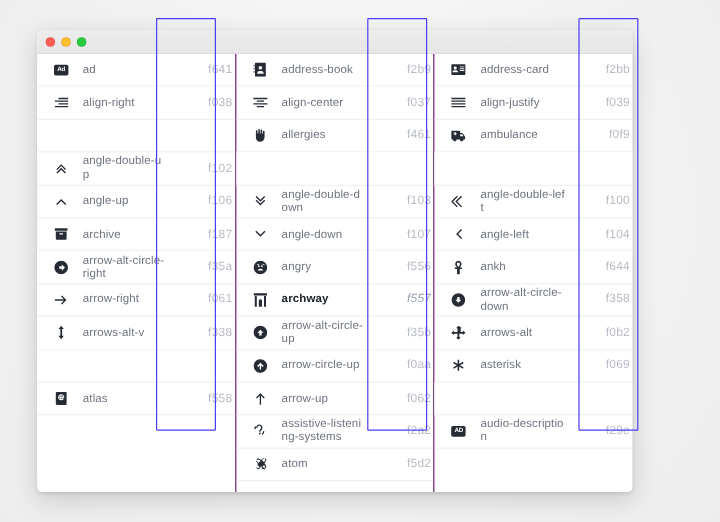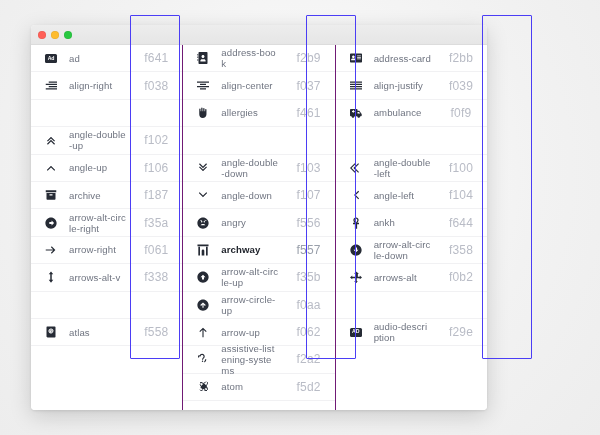--- a/index.html
+++ b/index.html
@@ -7,21 +7,21 @@
     width:600px;height:435px;overflow:hidden;
     background:#f7f7f7;
     font-family:"Liberation Sans", sans-serif;
   }
   #backdrop{
     position:absolute;left:0;top:0;width:600px;height:435px;
     background:
       radial-gradient(circle at 50% 40%, #fdfdfd 0%, #f2f2f2 60%, #ededed 100%);
   }
   #window{
-    position:absolute;left:31px;top:25px;width:456px;height:385px;
+    position:absolute;left:31px;top:25px;width:496px;height:385px;
     background:#ffffff;
     border-radius:4px;
     box-shadow:0 6px 22px rgba(0,0,0,0.16), 0 1px 3px rgba(0,0,0,0.10);
     overflow:hidden;
   }
   #titlebar{
     height:20px;width:100%;
     background:linear-gradient(#ededed,#e6e6e6);
     border-bottom:1px solid #dcdcdc;
     display:flex;align-items:center;
@@ -75,27 +75,27 @@
     color:#6f7480;
     letter-spacing:0.1px;
     padding-left:7px;
     line-height:1.15;
     overflow:hidden;
     word-break:break-all;
   }
   .row.highlight .label{color:#20242c;font-weight:600;}
   .code{
     flex:0 0 48px;
-    text-align:center;
-    font-size:12px;
+    text-align:right;
+    font-size:10px;
     color:#b9bcc6;
     letter-spacing:0.2px;
     padding-left:6px;
   }
-  .row.highlight .code{color:#9aa0ab;}
+  .row.highlight .code{color:#9aa0ab;font-style:italic;}
 
   
   .outline{
     position:absolute;
     top:15px;
     height:344px;
     width:50px;
     border:1.6px solid #4b3df5;
     border-radius:1px;
     pointer-events:none;
@@ -387,20 +387,29 @@
         </div>
         <div class="row">
           <span class="icon">
             <svg width="12" height="12" viewBox="0 0 512 512" fill="#262b35">
               <path d="M256 16l-80 96h48v128H96v-48l-96 80 96 80v-48h128v128h-48l80 96 80-96h-48V304h128v48l96-80-96-80v48H336V112h48L256 16z"></path>
             </svg>
           </span>
           <span class="label">arrows-alt</span>
           <span class="code">f0b2</span>
         </div>
+        <div class="row">
+          <span class="icon">
+            <svg width="12" height="12" viewBox="0 0 512 512" fill="#262b35">
+              <path d="M228 32h56v150l130-76 28 48-130 76 130 76-28 48-130-76v150h-56V278L98 354l-28-48 130-76-130-76 28-48 130 76V32z"></path>
+            </svg>
+          </span>
+          <span class="label">asterisk</span>
+          <span class="code">f069</span>
+        </div>
         <div class="row spacer"></div>
         <div class="row">
           <span class="icon">
             <div class="badge-box">AD</div>
           </span>
           <span class="label">audio-description</span>
           <span class="code">f29e</span>
         </div>
       </div>
   </div>

